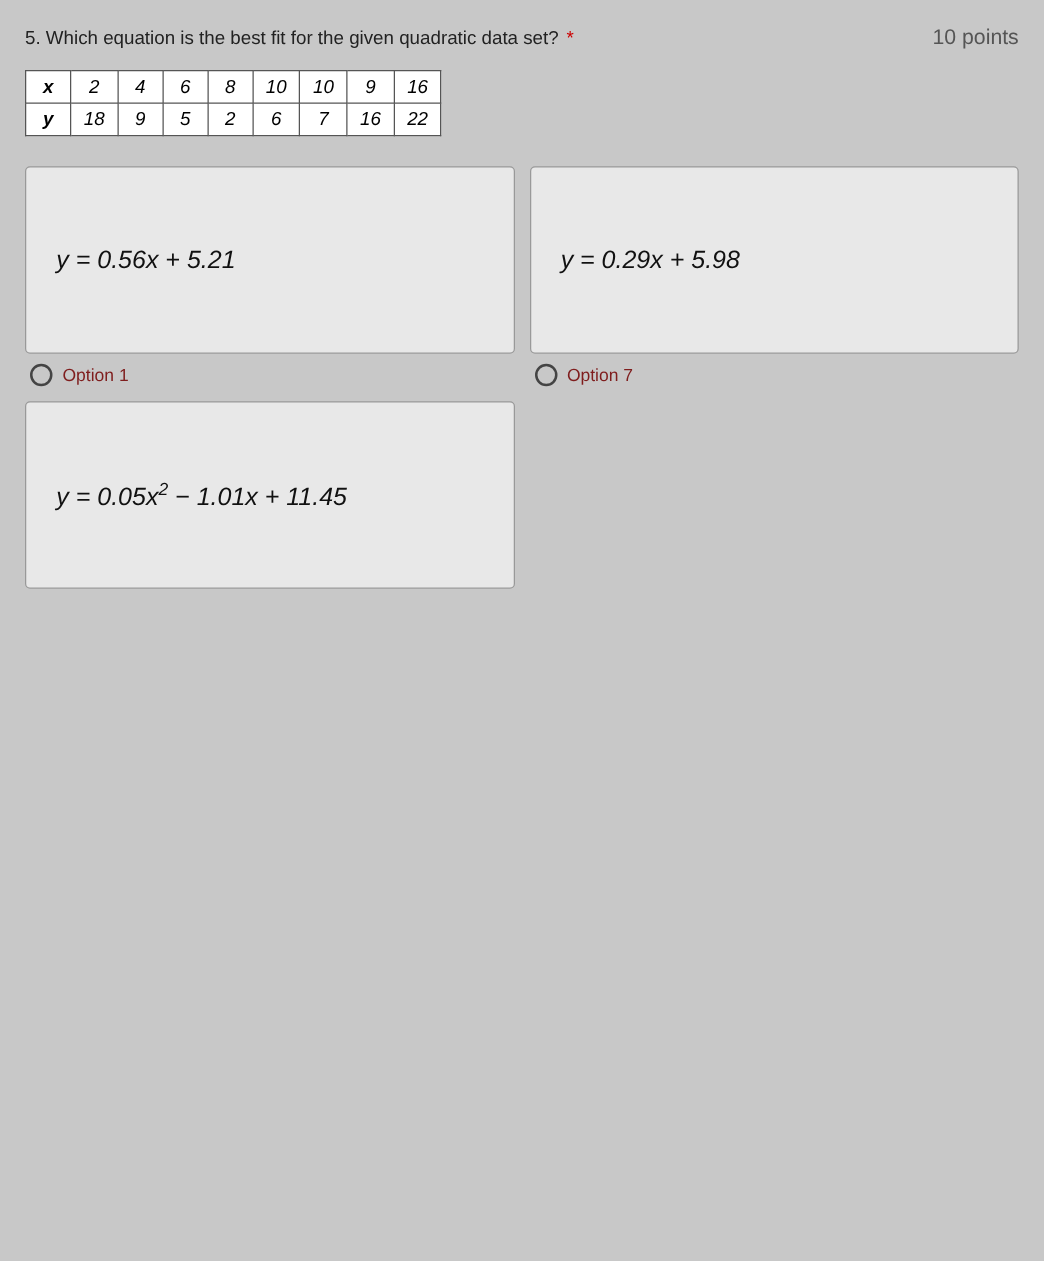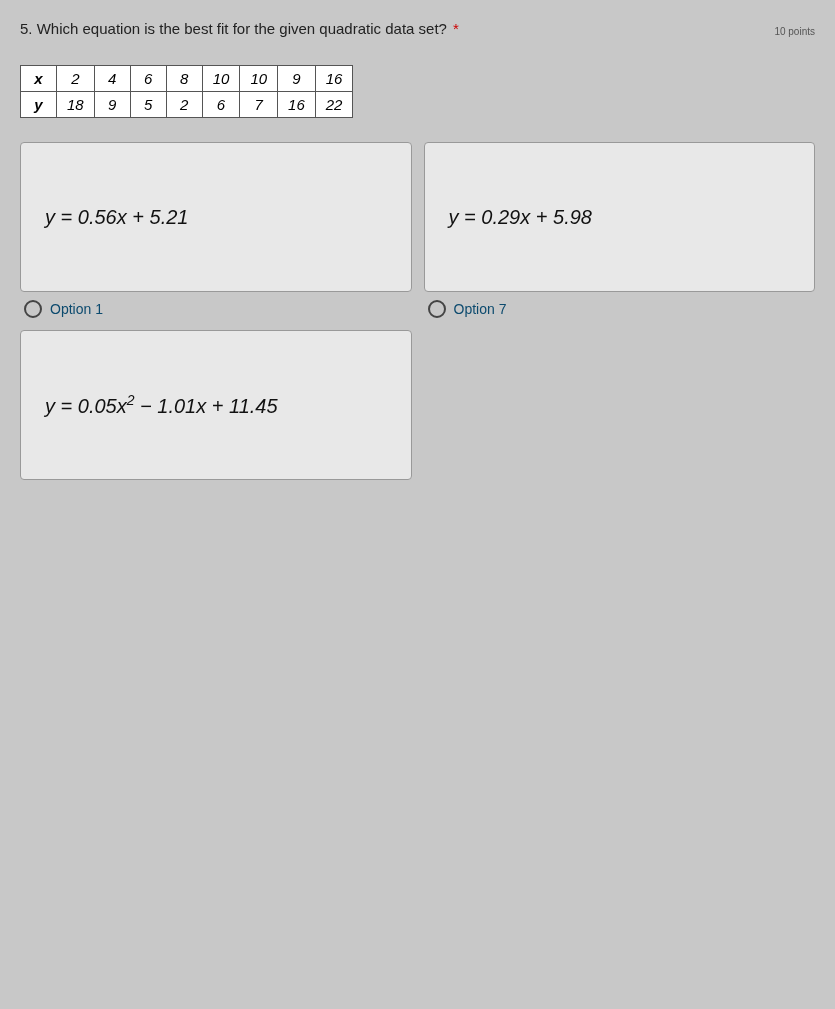--- a/index.html
+++ b/index.html
@@ -17,34 +17,34 @@
 
     .page-container {
       background-color: #c8c8c8;
       width: 100%;
       max-width: 835px;
     }
 
     .question-header {
       display: flex;
       justify-content: space-between;
-      align-items: flex-end;
+      align-items: center;
       width: 100%;
-      margin-bottom: 28px;
+      margin-bottom: 16px;
     }
 
     .question-text {
       font-size: 15px;
       font-weight: 500;
       color: #222;
       flex: 1;
     }
 
     .points-text {
-      font-size: 10px;
+      font-size: 17px;
       color: #555;
       white-space: nowrap;
       margin-left: 20px;
     }
 
     .data-table {
       border-collapse: collapse;
       margin-bottom: 24px;
       background: #fff;
     }
@@ -108,21 +108,21 @@
       border: 2px solid #444;
       background: transparent;
       margin-right: 8px;
       flex-shrink: 0;
       cursor: pointer;
       display: inline-block;
     }
 
     .option-label-text {
       font-size: 14px;
-      color: #0c4a6e;
+      color: #7f1d1d;
     }
 
     
     .sup {
       font-size: 0.7em;
       vertical-align: super;
     }
   </style>
 </head>
 <body>

